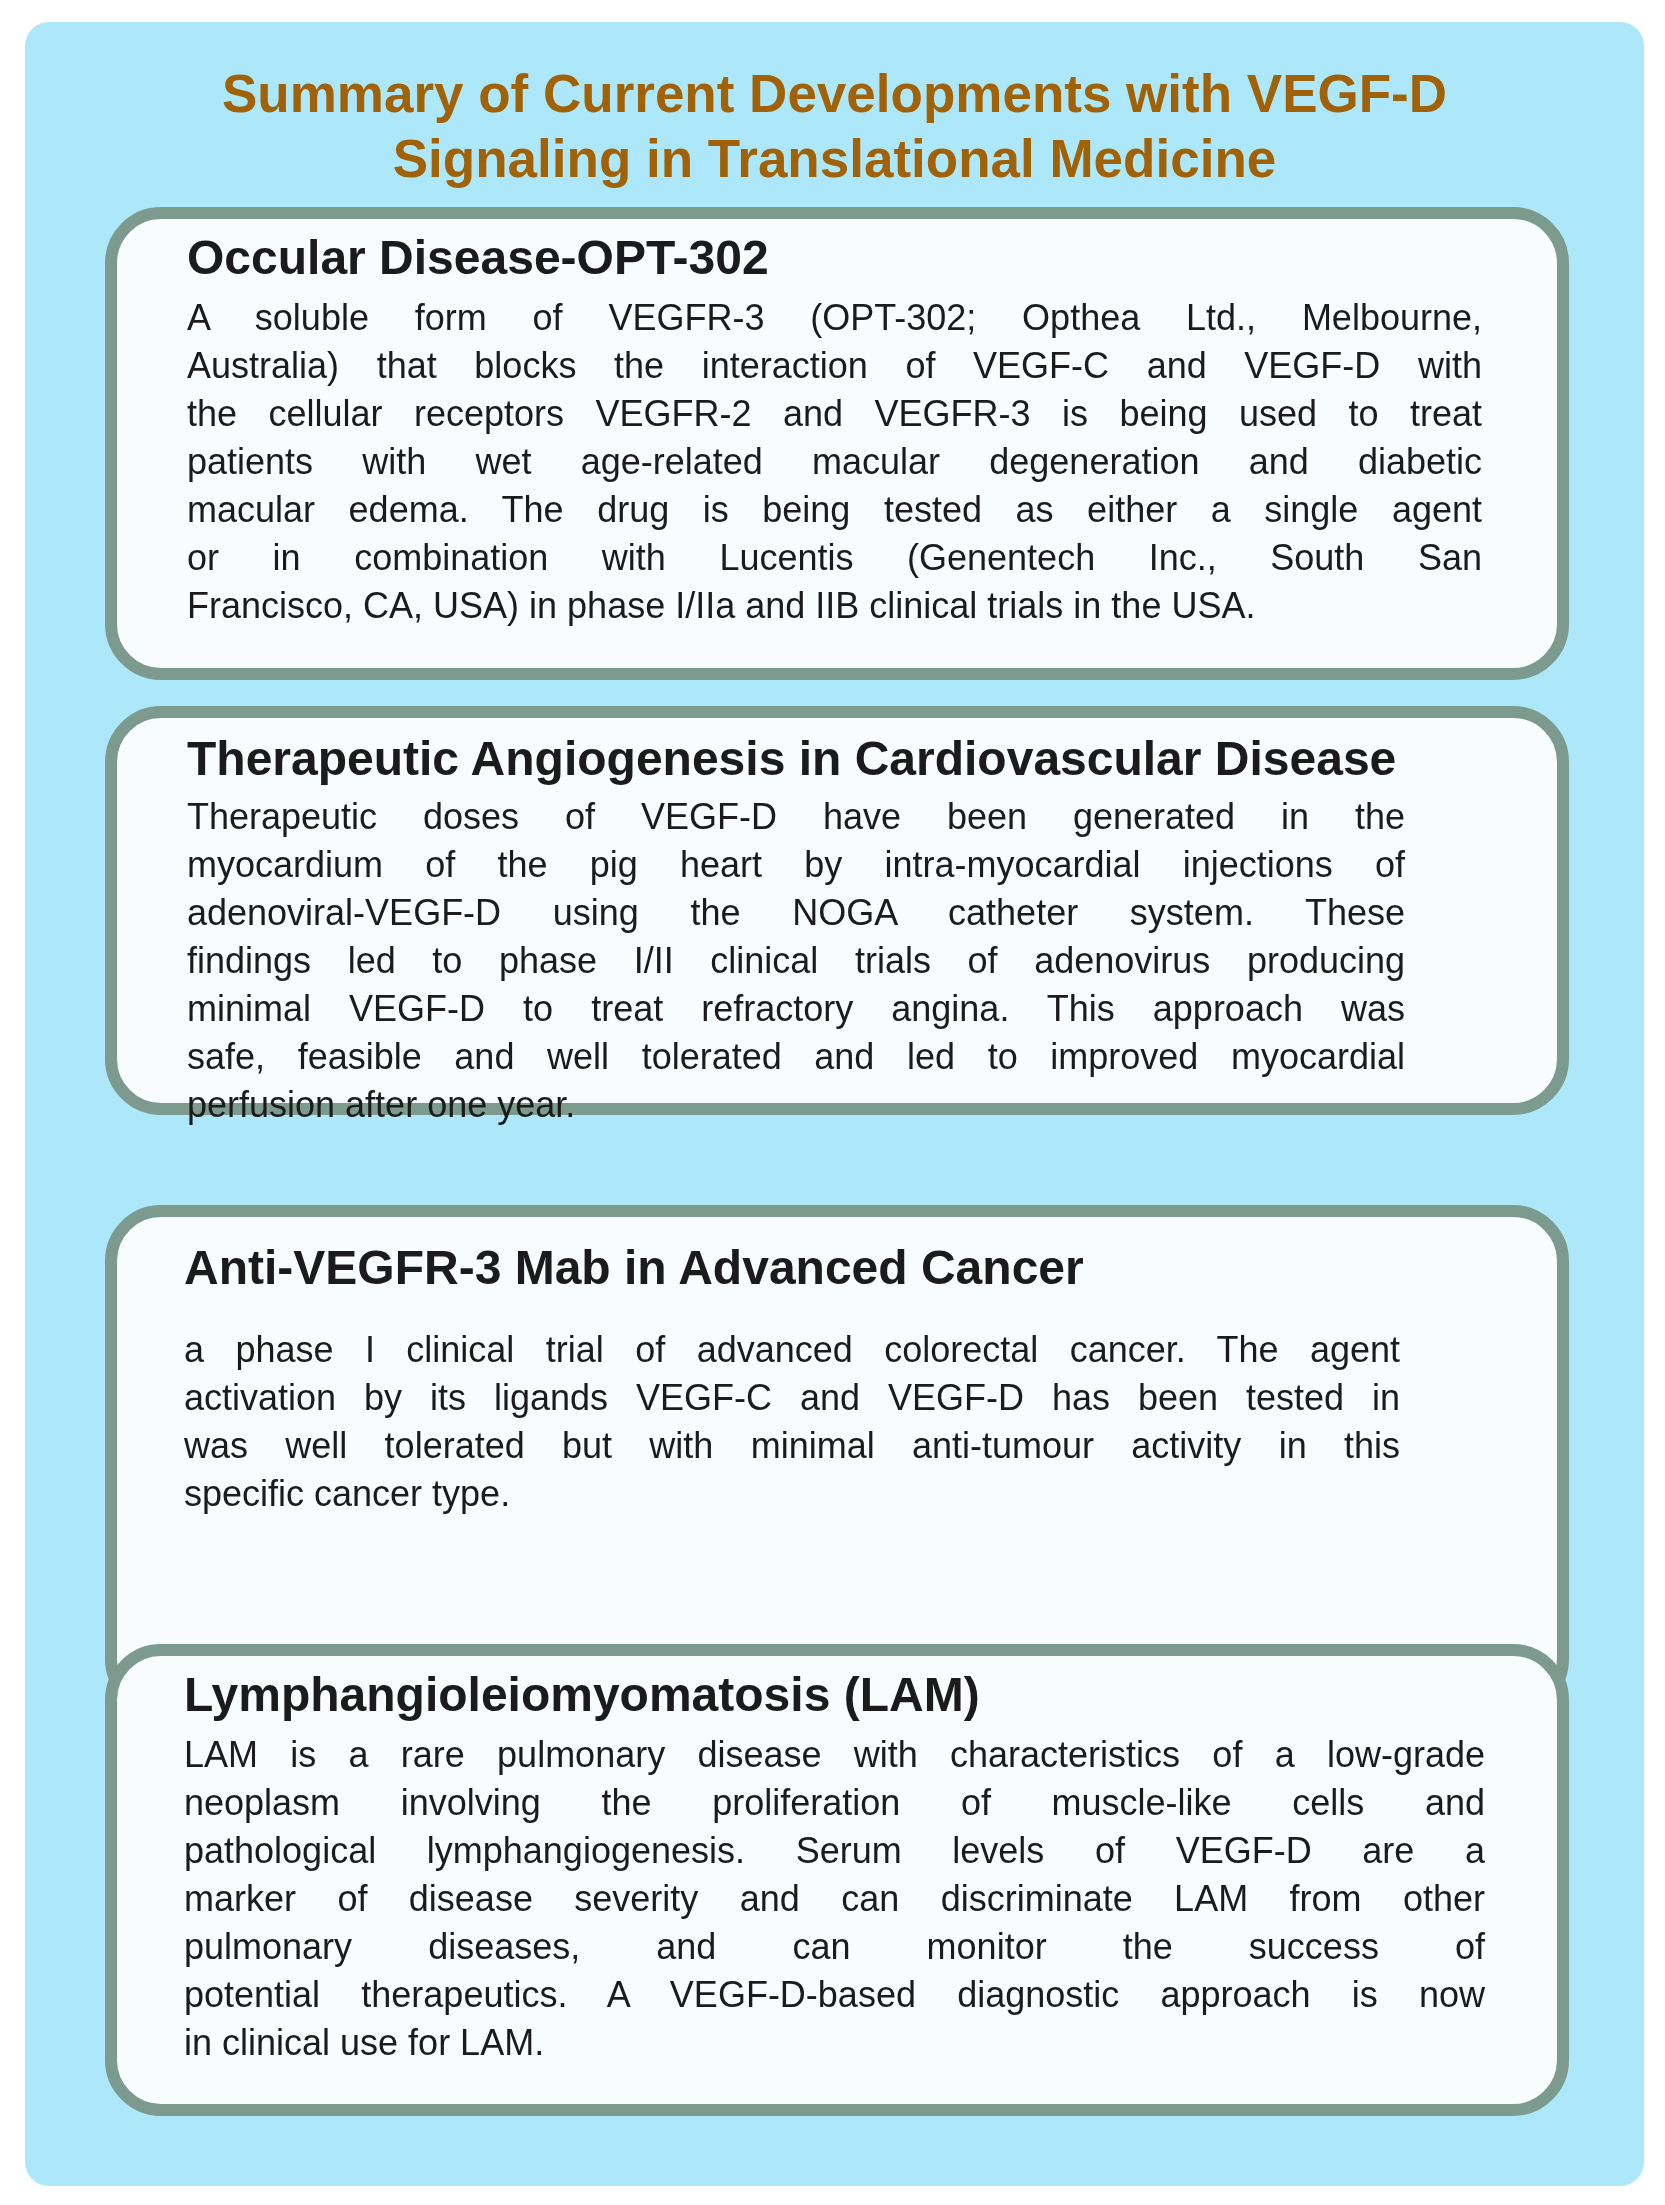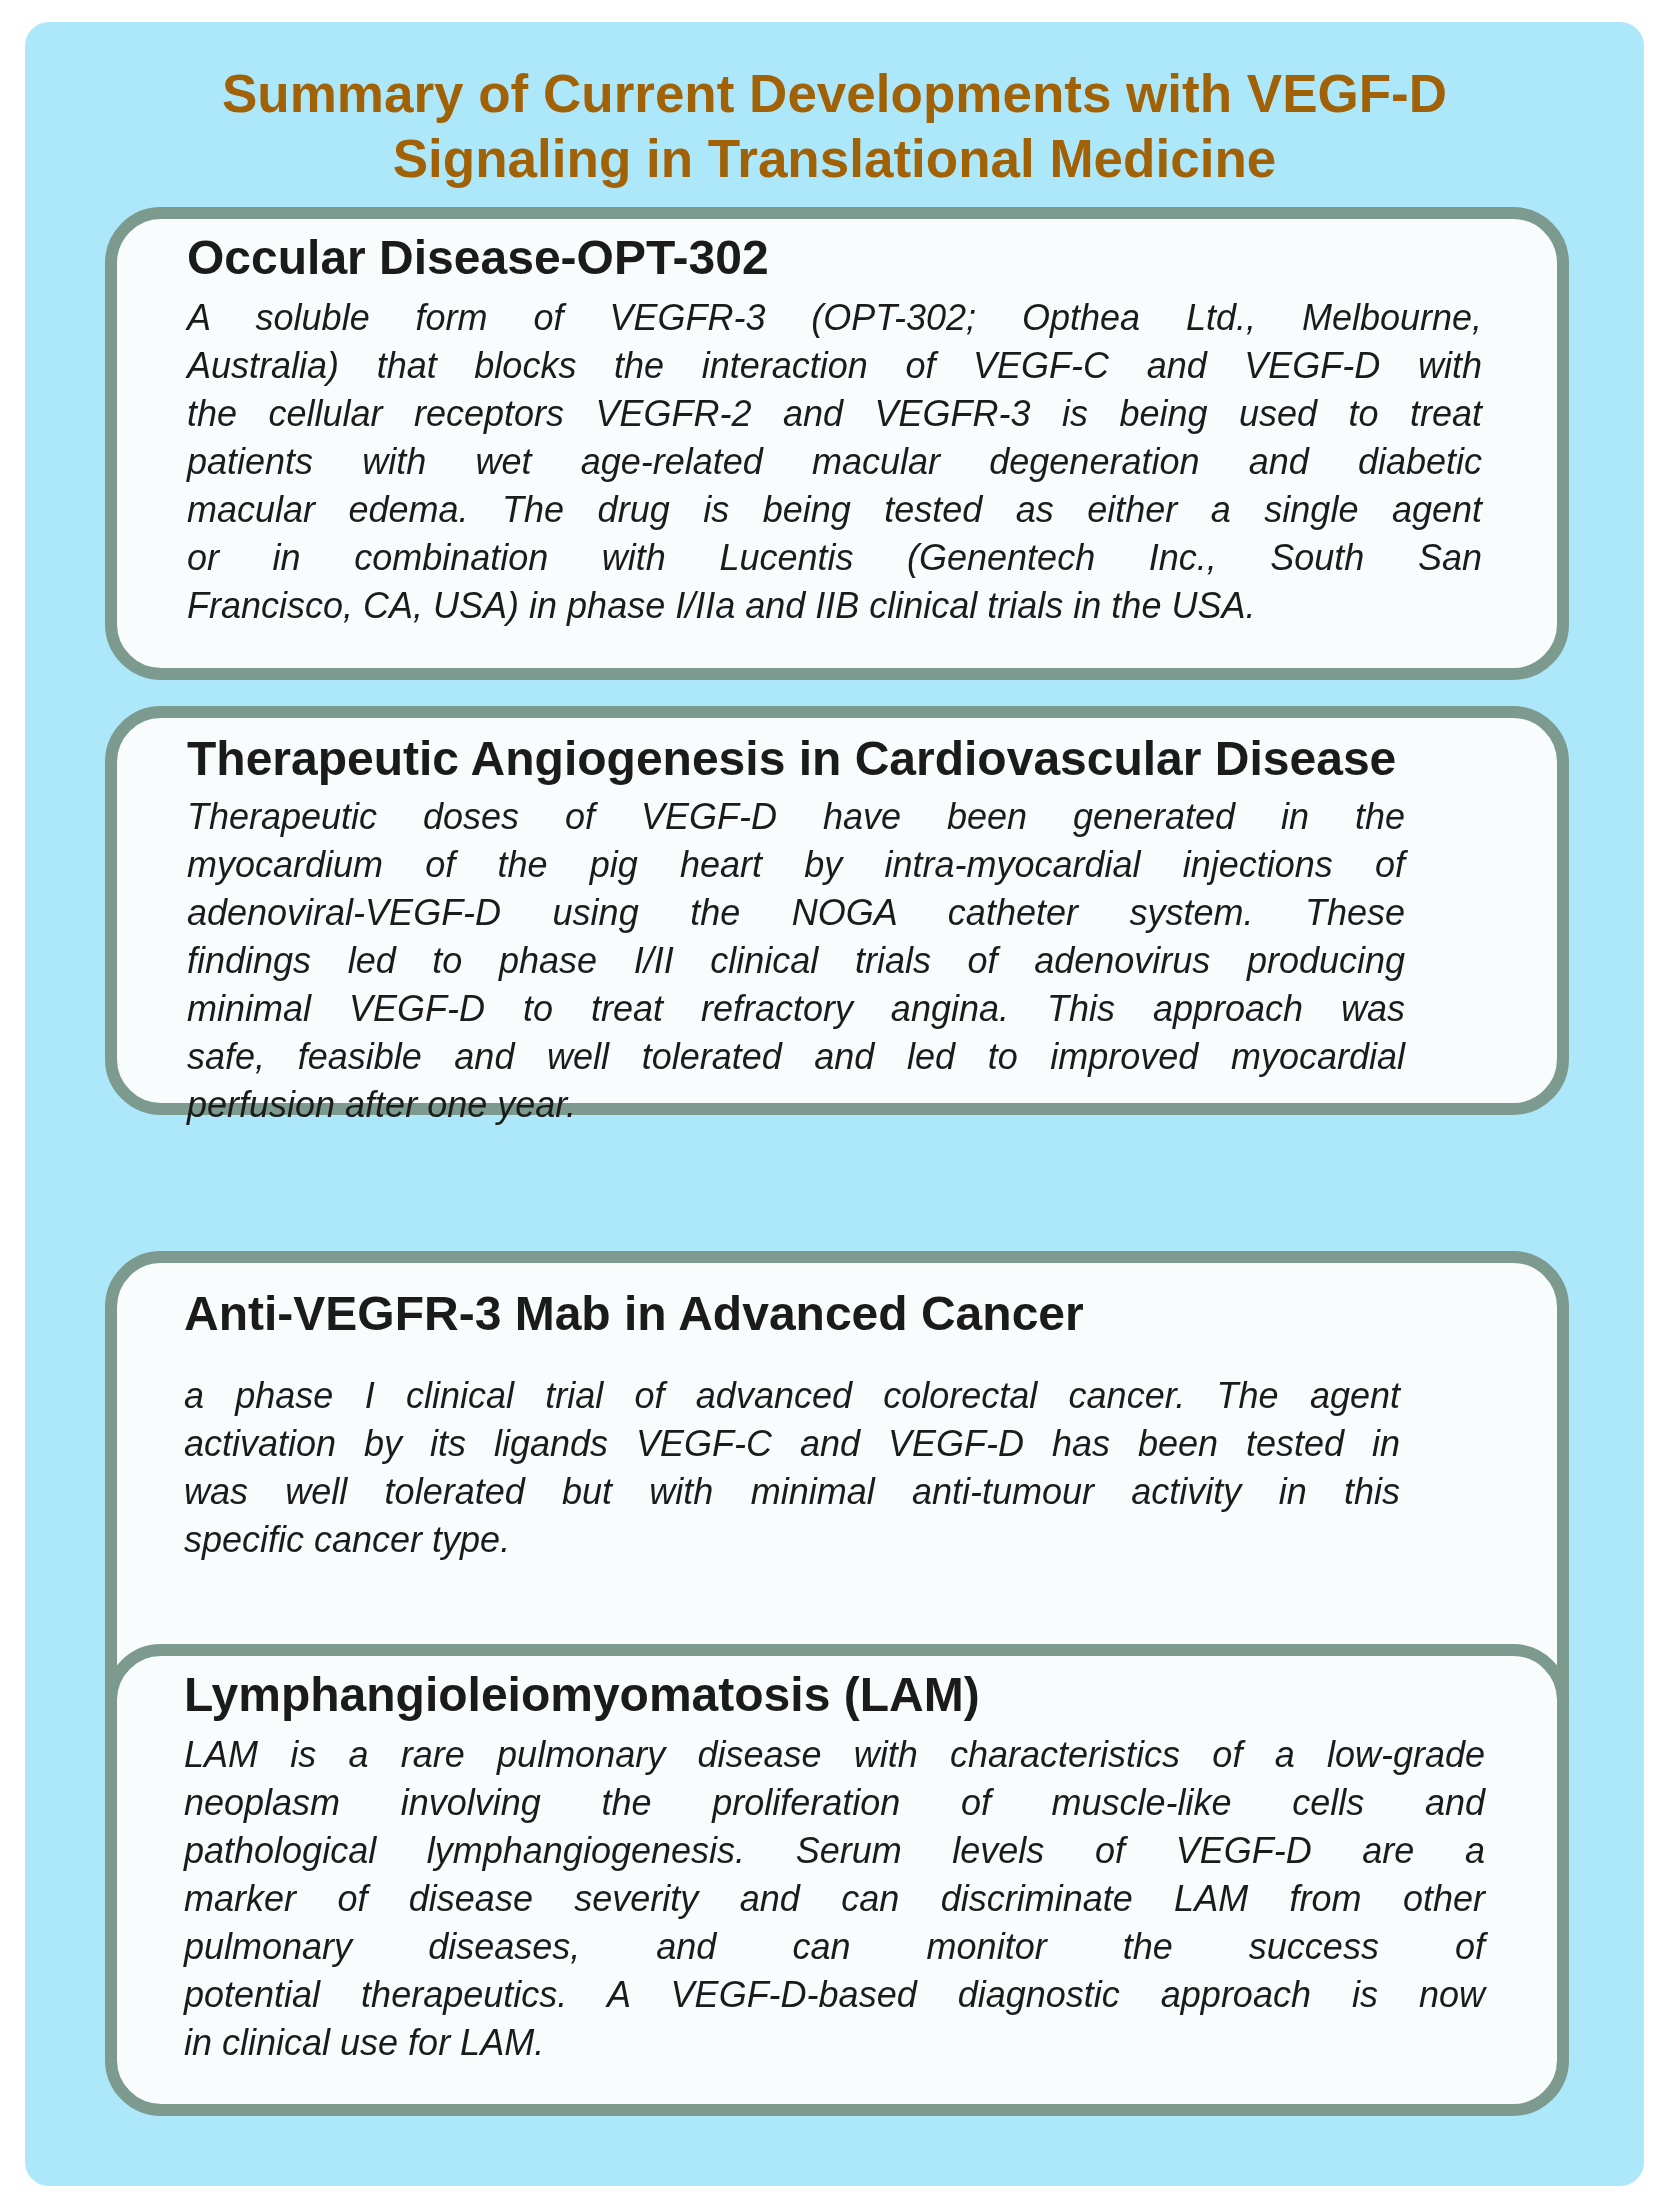--- a/index.html
+++ b/index.html
@@ -58,21 +58,20 @@
       color: #1b1b1b;
     }
     .card-body {
       position: absolute;
       left: 70px;
       margin: 0;
       font-size: 36px;
       line-height: 48px;
       text-align: justify;
       color: #1b1b1b;
-      font-style: italic;
     }
     .card-body span.line {
       display: block;
       text-align: justify;
       text-align-last: justify;
     }
     .card-body span.line.last {
       text-align-last: left;
     }
   </style>
@@ -104,21 +103,21 @@
       <span class="line">Therapeutic doses of VEGF-D have been generated in the</span>
       <span class="line">myocardium of the pig heart by intra-myocardial injections of</span>
       <span class="line">adenoviral-VEGF-D using the NOGA catheter system. These</span>
       <span class="line">findings led to phase I/II clinical trials of adenovirus producing</span>
       <span class="line">minimal VEGF-D to treat refractory angina. This approach was</span>
       <span class="line">safe, feasible and well tolerated and led to improved myocardial</span>
       <span class="line last">perfusion after one year.</span>
     </div>
   </div>
 
-  <div class="card" style="top:1229px; height:510px;">
+  <div class="card" style="top:1183px; height:510px;">
     <h2 class="card-heading" style="top:22.5px; left:67px;">Anti-VEGFR-3 Mab in Advanced Cancer</h2>
     <div class="card-body" style="top:109px; left:67px; width:1216px;">
       <span class="line">a phase I clinical trial of advanced colorectal cancer. The agent</span>
       <span class="line">activation by its ligands VEGF-C and VEGF-D has been tested in</span>
       <span class="line">was well tolerated but with minimal anti-tumour activity in this</span>
       <span class="line last">specific cancer type.</span>
     </div>
   </div>
 
   <div class="card" style="top:1622px; height:472px;">

